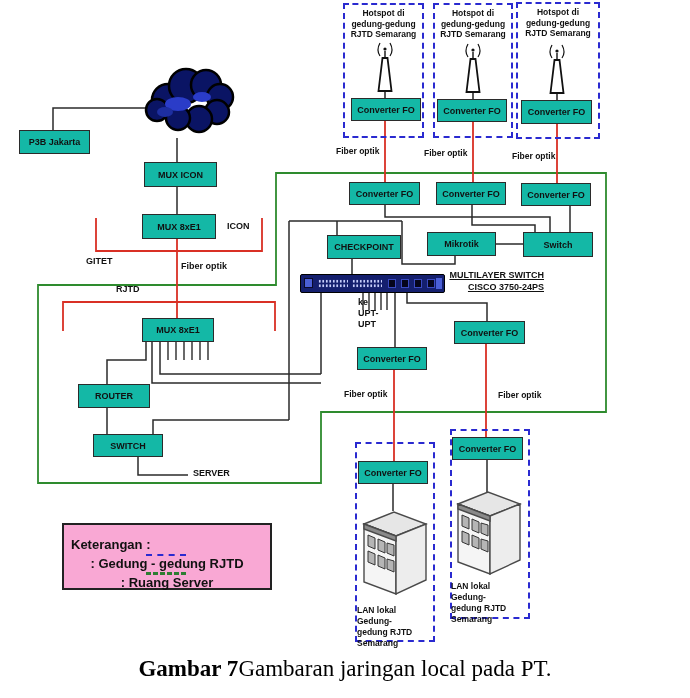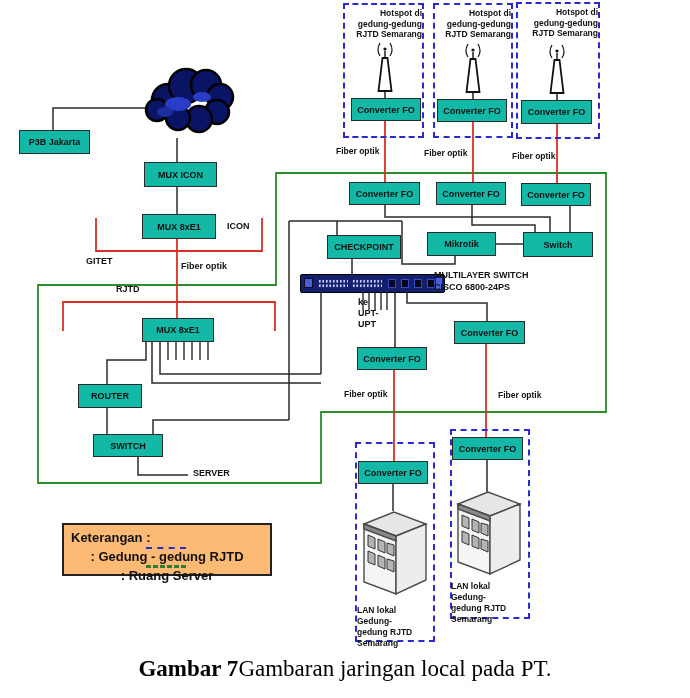--- a/index.html
+++ b/index.html
@@ -5,41 +5,41 @@
   html,body{margin:0;padding:0;background:#fff;}
   .canvas{position:relative;width:690px;height:698px;background:#fff;overflow:hidden;
           font-family:"Liberation Sans",sans-serif;}
   svg.wires{position:absolute;left:0;top:0;z-index:0;}
   .box{position:absolute;z-index:2;background:#14b8a6;border:1.6px solid #2b2b2b;box-sizing:border-box;
        display:flex;align-items:center;justify-content:center;text-align:center;
        font:bold 9px "Liberation Sans",sans-serif;color:#111;}
   .dashed{position:absolute;z-index:1;border:2px dashed #2a2ad0;box-sizing:border-box;background:transparent;}
   .lbl{position:absolute;z-index:3;font:bold 9px "Liberation Sans",sans-serif;color:#111;white-space:nowrap;}
   .small{font-size:8.5px;}
-  .mtitle{position:absolute;z-index:3;width:110px;text-align:left;
-          font:bold 9px "Liberation Sans",sans-serif;color:#111;line-height:11.5px;}
-  .htitle{position:absolute;z-index:3;text-align:right;font:bold 8.5px "Liberation Sans",sans-serif;
+  .mtitle{position:absolute;z-index:3;width:110px;text-align:right;
+          font:bold 9px "Liberation Sans",sans-serif;color:#111;line-height:11.5px;text-decoration:underline;}
+  .htitle{position:absolute;z-index:3;text-align:center;font:bold 8.5px "Liberation Sans",sans-serif;
           color:#111;line-height:10.5px;}
   .htitle span{display:block;}
   .lantxt{position:absolute;z-index:3;font:bold 8.5px "Liberation Sans",sans-serif;
           color:#111;line-height:11px;margin-top:12px;}
   .lantxt span{display:block;}
   .keupt{position:absolute;z-index:3;font:bold 9px "Liberation Sans",sans-serif;color:#111;line-height:11px;}
   .keupt span{display:block;padding-left:20px;}
   .bar{position:absolute;z-index:2;left:300px;top:274px;width:145px;height:19px;background:#141f6e;
        border:1.5px solid #000;border-radius:2px;box-sizing:border-box;}
   .bar .pled{position:absolute;left:3px;top:3px;width:9px;height:10px;background:#4a5fd6;border:1px solid #0a0a2a;box-sizing:border-box;}
   .bar .dots{position:absolute;top:4px;width:30px;height:9px;
              background-image:radial-gradient(#cdd4ff 0.8px, transparent 1.1px);background-size:3.5px 4.5px;}
   .bar .d1{left:17px;} .bar .d2{left:51px;}
   .bar .port{position:absolute;top:4px;width:8px;height:9px;background:#05051c;border:1px solid #3a4ac0;box-sizing:border-box;}
   .bar .q1{left:87px;} .bar .q2{left:100px;} .bar .q3{left:113px;} .bar .q4{left:126px;}
   .bar .pred{position:absolute;right:2px;top:3px;width:6px;height:11px;background:#4a5fd6;}
-  .legend{position:absolute;z-index:3;left:62px;top:523px;width:210px;height:53px;border:2px solid #222;
-          box-sizing:border-box;padding:5px 7px;background:#fdba74;}
+  .legend{position:absolute;z-index:3;left:62px;top:523px;width:210px;height:67px;border:2px solid #222;
+          box-sizing:border-box;padding:12px 7px;background:#f9a8d4;}
   .legend .ltitle{font:bold 13px "Liberation Sans",sans-serif;color:#111;margin-bottom:2px;}
   .legend .lrow{display:flex;align-items:center;height:18px;flex-direction:column;}
   .legend .sw{display:inline-block;width:40px;height:0;margin-right:2px;}
   .legend .swblue{border-top:2.5px dashed #2a2ad0;}
   .legend .swgreen{height:2.5px;background:repeating-linear-gradient(90deg,#2e7d32 0 5px,transparent 5px 7px);}
   .legend .ltext{font:bold 13px "Liberation Sans",sans-serif;color:#111;white-space:nowrap;}
   .caption{position:absolute;z-index:3;left:0;top:656px;width:100%;text-align:center;
            font:23px "Liberation Serif",serif;color:#000;}
   .caption b{font-weight:bold;}
 </style>
@@ -155,21 +155,21 @@
   <div class="htitle" style="left:518px;top:7px;width:80px;">
     <span>Hotspot di</span>
       <span>gedung-gedung</span>
       <span>RJTD Semarang</span>
   </div>
 
   <div class="box" style="left:19px;top:130px;width:71px;height:24px;">P3B Jakarta</div>
   <div class="box" style="left:144px;top:162px;width:73px;height:25px;">MUX ICON</div>
   <div class="box" style="left:142px;top:214px;width:74px;height:25px;">MUX 8xE1</div>
   <div class="box" style="left:142px;top:318px;width:72px;height:24px;">MUX 8xE1</div>
-  <div class="box" style="left:78px;top:384px;width:64px;height:24px;">ROUTER</div>
+  <div class="box" style="left:78px;top:384px;width:72px;height:24px;">ROUTER</div>
   <div class="box" style="left:93px;top:434px;width:70px;height:23px;">SWITCH</div>
   <div class="box" style="left:327px;top:235px;width:74px;height:24px;">CHECKPOINT</div>
   <div class="box" style="left:427px;top:232px;width:69px;height:24px;">Mikrotik</div>
   <div class="box" style="left:523px;top:232px;width:70px;height:25px;">Switch</div>
 
   <div class="box" style="left:351px;top:98px;width:70px;height:23px;">Converter FO</div>
   <div class="box" style="left:437px;top:99px;width:70px;height:23px;">Converter FO</div>
   <div class="box" style="left:521px;top:100px;width:71px;height:24px;">Converter FO</div>
   <div class="box" style="left:349px;top:182px;width:71px;height:23px;">Converter FO</div>
   <div class="box" style="left:436px;top:182px;width:70px;height:23px;">Converter FO</div>
@@ -184,21 +184,21 @@
     <div class="dots d1"></div>
     <div class="dots d2"></div>
     <div class="port q1"></div>
     <div class="port q2"></div>
     <div class="port q3"></div>
     <div class="port q4"></div>
     <div class="pred"></div>
   </div>
   <div class="mtitle" style="left:434px;top:270px;">
     <span style="display:block">MULTILAYER SWITCH</span>
-    <span style="display:block">CISCO 6800-24PS</span>
+    <span style="display:block">CISCO 3750-24PS</span>
   </div>
 
   <div class="lbl" style="left:227px;top:221px;">ICON</div>
   <div class="lbl" style="left:86px;top:256px;">GITET</div>
   <div class="lbl" style="left:181px;top:261px;">Fiber optik</div>
   <div class="lbl" style="left:96px;top:284px;padding-left:20px;">RJTD</div>
   <div class="lbl" style="left:193px;top:468px;">SERVER</div>
   <div class="lbl small" style="left:336px;top:146px;">Fiber optik</div>
   <div class="lbl small" style="left:424px;top:148px;">Fiber optik</div>
   <div class="lbl small" style="left:512px;top:151px;">Fiber optik</div>

